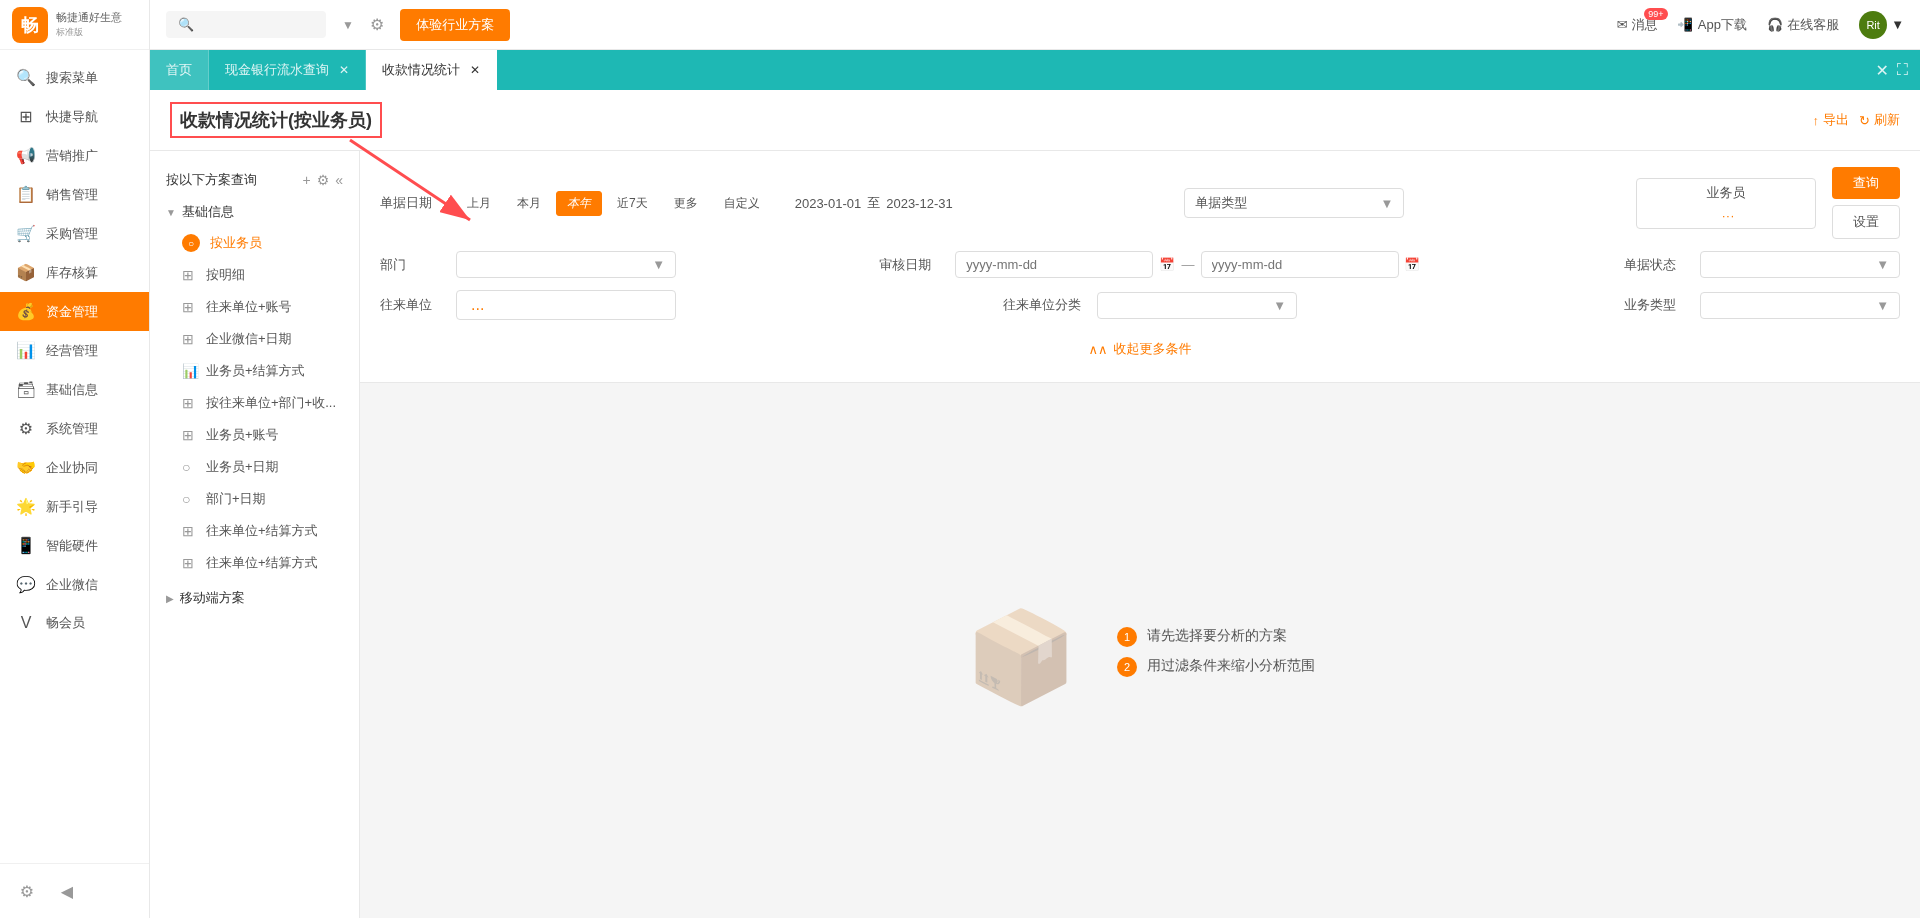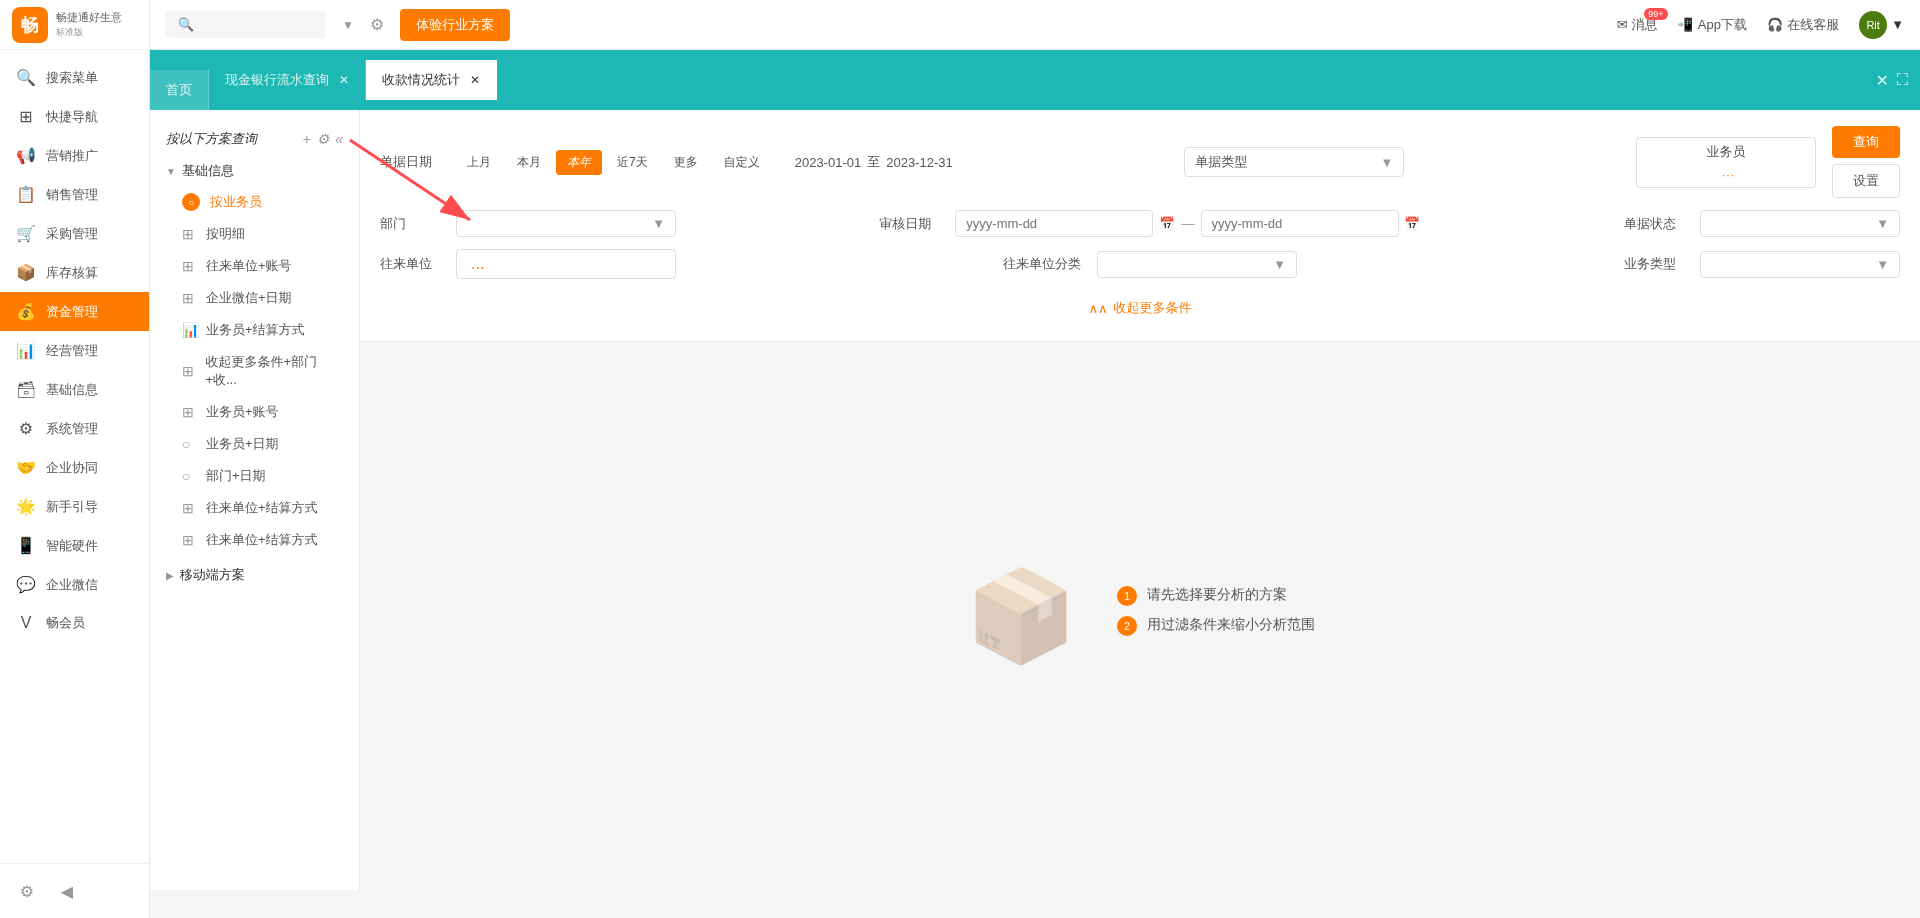--- a/index.html
+++ b/index.html
@@ -75,21 +75,21 @@
     
     .tabs {
       background: #1eb8b4; display: flex; align-items: center;
       padding: 0; min-height: 40px;
     }
     .tab {
       height: 40px; display: flex; align-items: center; padding: 0 16px;
       cursor: pointer; font-size: 13px; color: rgba(255,255,255,0.85); gap: 6px;
       border-right: 1px solid rgba(255,255,255,0.2);
     }
-    .tab.home { background: rgba(255,255,255,0.15); margin-top: 20px; }
+    .tab.home { background: rgba(255,255,255,0.15); }
     .tab.active { background: #fff; color: #333; }
     .tab .close-btn { font-size: 12px; color: inherit; margin-left: 4px; cursor: pointer; }
     .tabs-right { margin-left: auto; display: flex; align-items: center; gap: 8px; padding-right: 12px; }
     .tabs-right-btn { color: rgba(255,255,255,0.85); cursor: pointer; font-size: 16px; }
 
     
     .page-content { flex: 1; background: #f5f5f5; padding: 0; }
 
     
     .page-header {
@@ -109,21 +109,21 @@
     
     .content-area { display: flex; height: calc(918px - 50px - 40px - 48px); }
 
     
     .left-panel {
       width: 210px; background: #fff; border-right: 1px solid #e8e8e8;
       flex-shrink: 0; overflow-y: auto; padding: 12px 0;
     }
     .panel-header {
       display: flex; align-items: center; justify-content: space-between;
-      padding: 8px 16px; font-size: 13px; color: #333; font-weight: 500; font-style: italic;
+      padding: 8px 16px; font-size: 13px; color: #333; font-weight: 500;
     }
     .panel-header-icons { display: flex; gap: 6px; }
     .panel-icon-btn { color: #999; cursor: pointer; font-size: 14px; }
     .scheme-group { margin-bottom: 4px; }
     .scheme-group-title {
       display: flex; align-items: center; gap: 6px;
       padding: 6px 16px; font-size: 13px; color: #333; cursor: pointer;
     }
     .scheme-group-title .arrow { font-size: 10px; color: #999; }
     .scheme-item {
@@ -320,20 +320,33 @@
       <span class="close-btn">✕</span>
     </div>
     <div class="tabs-right">
       <span class="tabs-right-btn">✕</span>
       <span class="tabs-right-btn">⛶</span>
     </div>
   </div>
 
   <div class="page-content">
 
+    <div class="page-header">
+      <div class="page-title">收款情况统计(按业务员)</div>
+      <div class="page-actions">
+        <button class="action-btn">
+          <span>↑</span>
+          <span>导出</span>
+        </button>
+        <button class="action-btn">
+          <span>↻</span>
+          <span>刷新</span>
+        </button>
+      </div>
+    </div>
 
     <div class="content-area">
 
       <div class="left-panel">
         <div class="panel-header">
           <span>按以下方案查询</span>
           <div class="panel-header-icons">
             <span class="panel-icon-btn">+</span>
             <span class="panel-icon-btn">⚙</span>
             <span class="panel-icon-btn">«</span>
@@ -360,21 +373,21 @@
           <div class="scheme-item">
             <span class="item-icon">⊞</span>
             <span>企业微信+日期</span>
           </div>
           <div class="scheme-item">
             <span class="item-icon">📊</span>
             <span>业务员+结算方式</span>
           </div>
           <div class="scheme-item">
             <span class="item-icon">⊞</span>
-            <span>收起更多条件+部门+收...</span>
+            <span>按往来单位+部门+收...</span>
           </div>
           <div class="scheme-item">
             <span class="item-icon">⊞</span>
             <span>业务员+账号</span>
           </div>
           <div class="scheme-item">
             <span class="item-icon">○</span>
             <span>业务员+日期</span>
           </div>
           <div class="scheme-item">

